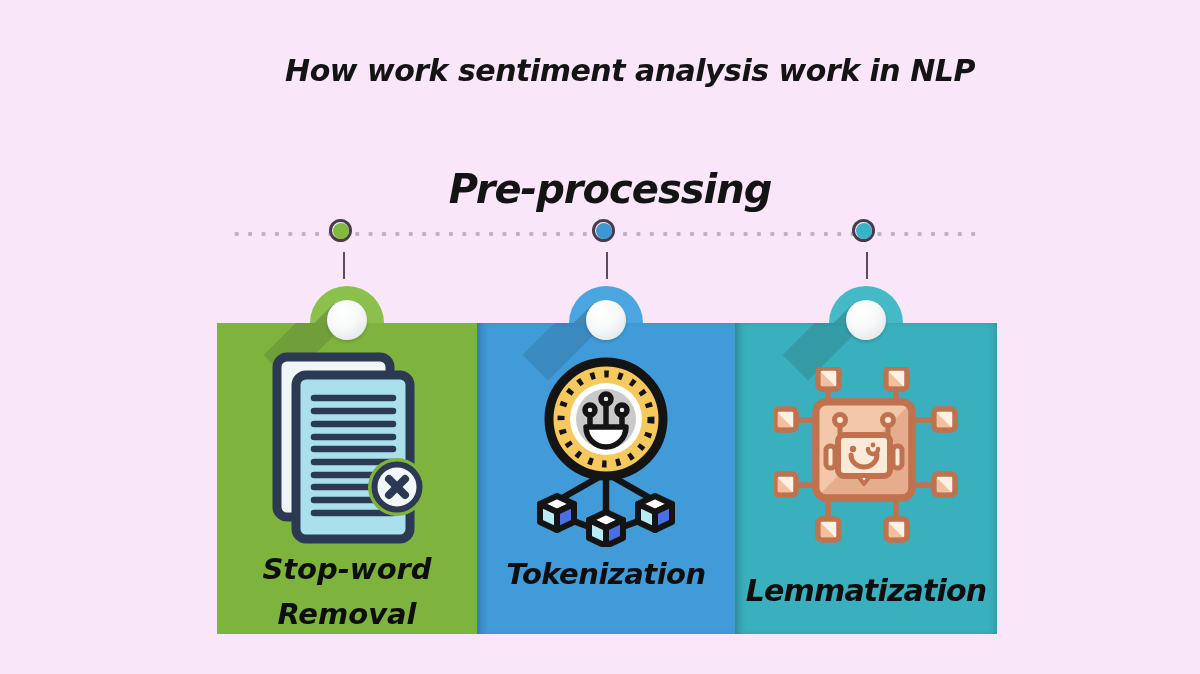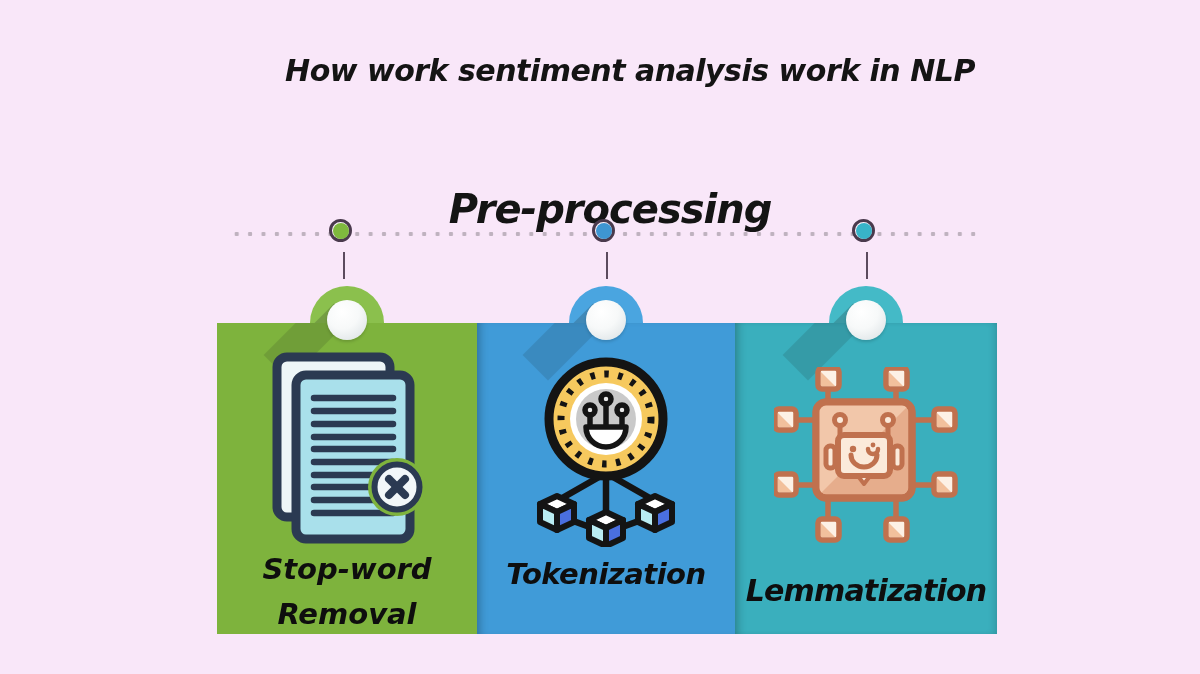--- a/index.html
+++ b/index.html
@@ -8,21 +8,21 @@
 
   .canvas { position:relative; width:1200px; height:674px; background:#f9e7f9; overflow:hidden; }
 
   .page-title {
     position:absolute; top:52px; left:60px; right:0;
     text-align:center; font-size:30px; line-height:38px;
     font-weight:bold; font-style:italic; color:#141414; letter-spacing:-0.5px;
   }
 
   .section-heading {
-    position:absolute; top:184px; left:20px; right:0;
+    position:absolute; top:164px; left:20px; right:0;
     text-align:center; font-size:40px; line-height:50px;
     font-weight:bold; font-style:italic; color:#141414; letter-spacing:-1px;
   }
 
   
   .dotted-line {
     position:absolute; left:230px; top:231px; width:748px; height:6px;
     background-image:radial-gradient(circle, var(--dot) 2px, rgba(0,0,0,0) 2.5px);
     background-size:13.4px 6px; background-repeat:repeat-x; background-position:0 50%;
   }

